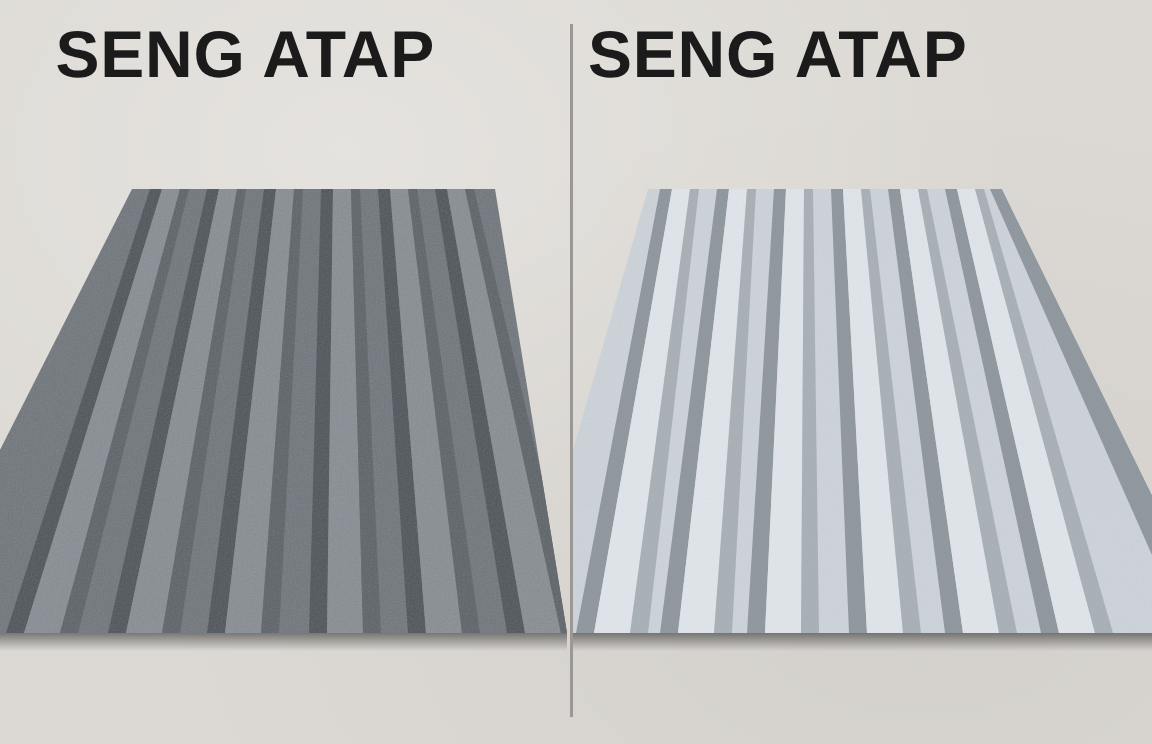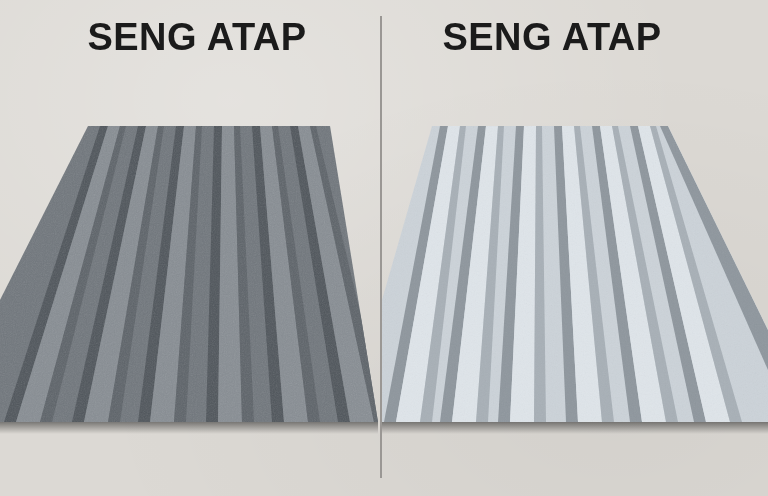--- a/index.html
+++ b/index.html
@@ -10,21 +10,21 @@
   }
   .bg {
     position:absolute; inset:0;
     background:
       radial-gradient(ellipse at 30% 20%, rgba(255,255,255,0.25), rgba(255,255,255,0) 60%),
       radial-gradient(ellipse at 80% 80%, rgba(0,0,0,0.04), rgba(0,0,0,0) 60%),
       #dcd9d4;
   }
   .title {
     position:absolute; top:18px; width:320px;
-    text-align:center; font-weight:bold; font-size:38px; line-height:38px;
+    font-weight:bold; font-size:44px; line-height:38px;
     color:#1b1b1b; letter-spacing:0.5px;
   }
   .title .line { display:block; }
   #title-left { left:37px; }
   #title-right { left:392px; }
   .divider {
     position:absolute; left:380px; top:16px; width:1.5px; height:462px;
     background:#9a9794;
   }
   svg.panel { position:absolute; left:0; top:0; }

